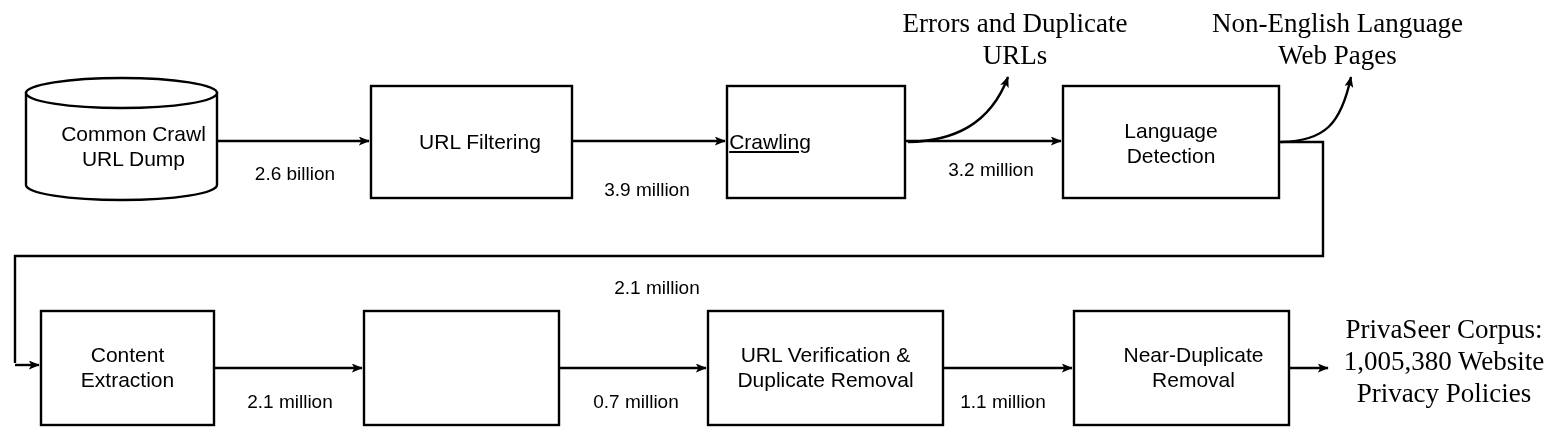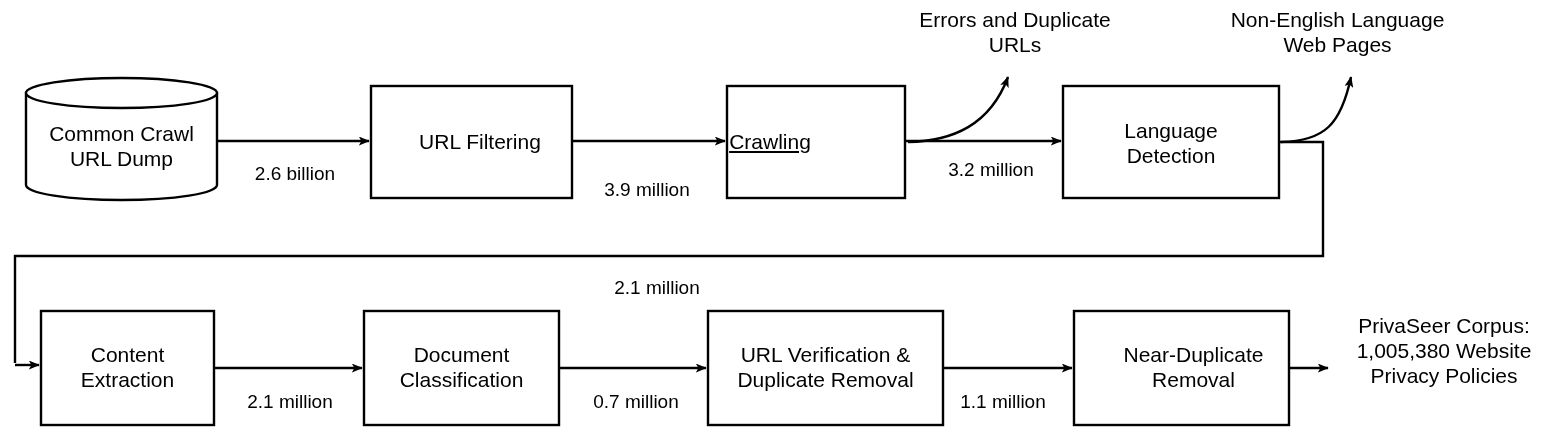--- a/index.html
+++ b/index.html
@@ -34,21 +34,22 @@
     font-size: 21px;
     display: flex;
     align-items: center;
     justify-content: center;
   }
   .edge-label {
     font-size: 19px;
     margin-top: 15px;
   }
   .free-label {
-    font-size: 21px;
+    font-size: 27px;
+    font-family: Liberation Serif, serif;
   }
 </style>
 </head>
 <body>
 
 <div id="canvas">
 
   <svg id="diagram-svg" viewBox="0 0 1561 443">
     <defs>
       <marker id="arrowhead" markerWidth="11" markerHeight="9" refX="10.2" refY="4.5" orient="auto" markerUnits="userSpaceOnUse">
@@ -84,35 +85,33 @@
 
     <line x1="214" y1="368" x2="362" y2="368" stroke="#000000" stroke-width="2.4" marker-end="url(#arrowhead)"></line>
 
     <line x1="559" y1="368" x2="706" y2="368" stroke="#000000" stroke-width="2.4" marker-end="url(#arrowhead)"></line>
 
     <line x1="943" y1="368" x2="1072" y2="368" stroke="#000000" stroke-width="2.4" marker-end="url(#arrowhead)"></line>
 
     <line x1="1289" y1="368" x2="1328" y2="368" stroke="#000000" stroke-width="2.4" marker-end="url(#arrowhead)"></line>
   </svg>
 
-  <div class="node-label" style="left:26px; top:93px; width:191px; height:107px;">Common Crawl
+  <div class="node-label" style="left:26px; top:93px; width:191px; height:107px;padding-left:12px;">Common Crawl
 URL Dump</div>
 
   <div class="node-label" style="left:371px; top:86px; width:218px; height:112px;">URL Filtering</div>
 
   <div class="node-label" style="left:698px; top:86px; width:144px; height:112px;text-decoration:underline;">Crawling</div>
 
   <div class="node-label" style="left:1063px; top:86px; width:216px; height:116px;">Language
 Detection</div>
 
   <div class="node-label" style="left:41px; top:311px; width:173px; height:114px;">Content
 Extraction</div>
 
-  <div class="node-label" style="left:364px; top:311px; width:195px; height:114px;">Document
-Classification</div>
 
   <div class="node-label" style="left:708px; top:311px; width:235px; height:114px;">URL Verification &amp;
 Duplicate Removal</div>
 
   <div class="node-label" style="left:1074px; top:311px; width:215px; height:114px;margin-left:12px;">Near-Duplicate
 Removal</div>
 
   <div class="edge-label" style="left:240px; top:148px; width:110px;">2.6 billion</div>
 
   <div class="edge-label" style="left:592px; top:164px; width:110px;">3.9 million</div>

